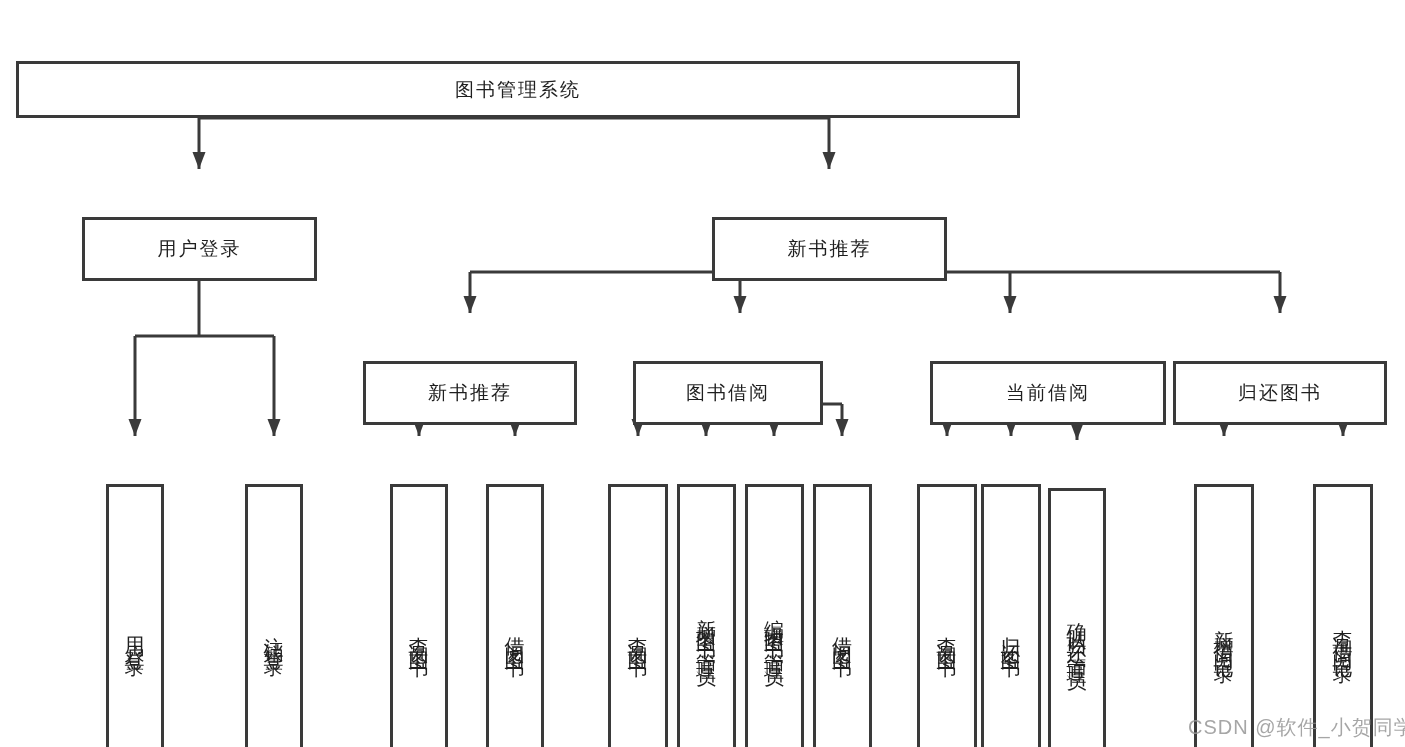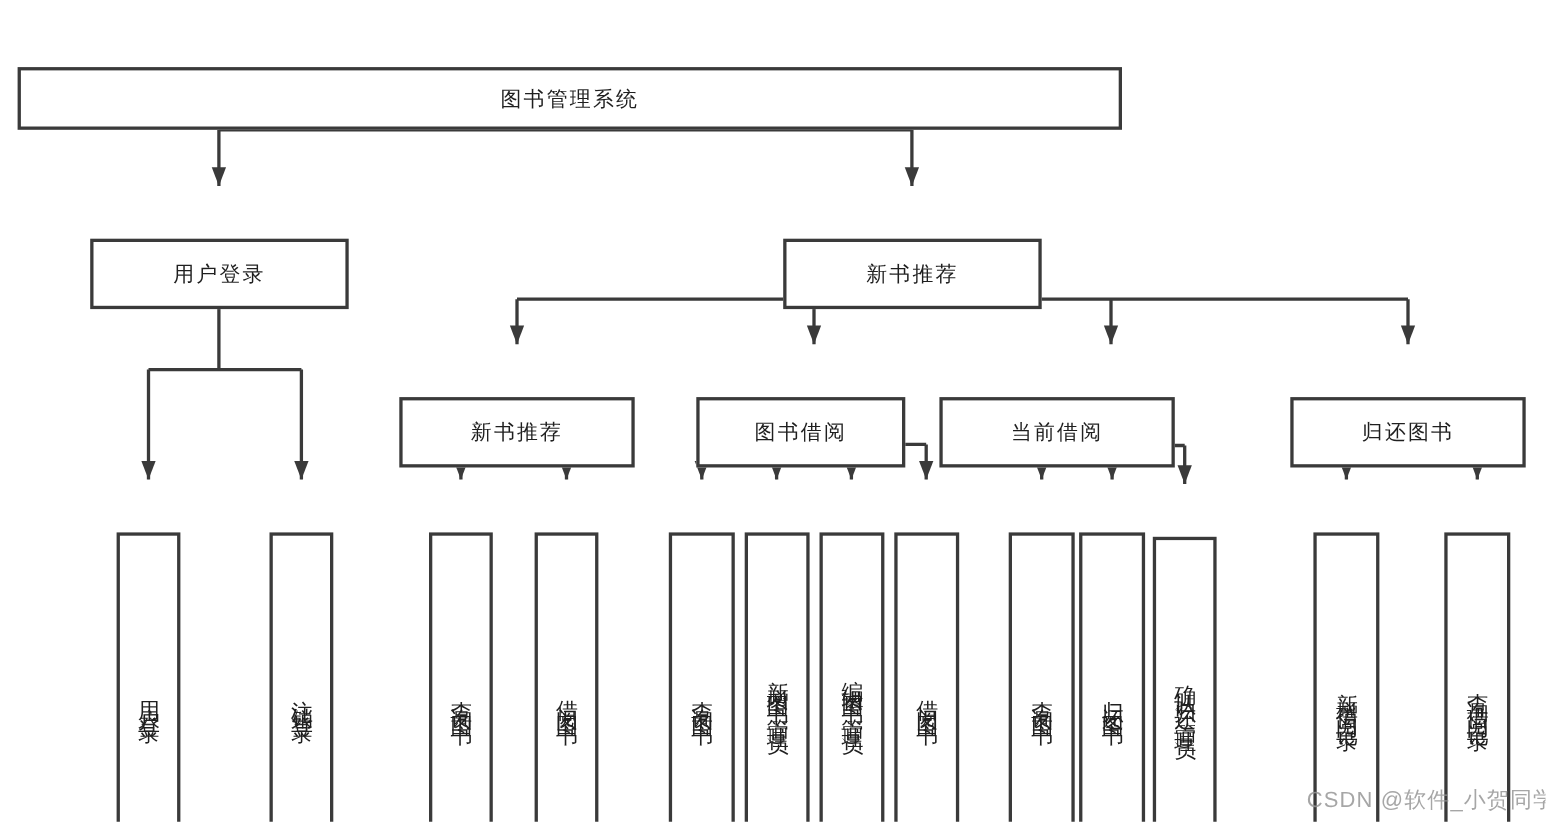--- a/index.html
+++ b/index.html
@@ -86,21 +86,21 @@
     </g>
   </svg>
 
   <div class="box h" style="left:16px; top:13px; width:1004px; height:57px">图书管理系统</div>
 
   <div class="box h" style="left:82px; top:169px; width:235px; height:64px">用户登录</div>
   <div class="box h" style="left:712px; top:169px; width:235px; height:64px">新书推荐</div>
 
   <div class="box h" style="left:363px; top:313px; width:214px; height:64px">新书推荐</div>
   <div class="box h" style="left:633px; top:313px; width:190px; height:64px">图书借阅</div>
-  <div class="box h" style="left:854px; top:313px; width:214px; height:64px">当前借阅</div>
+  <div class="box h" style="left:930px; top:313px; width:236px; height:64px">当前借阅</div>
   <div class="box h" style="left:1173px; top:313px; width:214px; height:64px">归还图书</div>
 
   <div class="box v" style="left:106px; top:436px; width:58px; height:301px">
     <span class="vtext">用户登录</span>
   </div>
   <div class="box v" style="left:245px; top:436px; width:58px; height:301px">
     <span class="vtext">注销登录</span>
   </div>
 
   <div class="box v" style="left:390px; top:436px; width:58px; height:301px">

